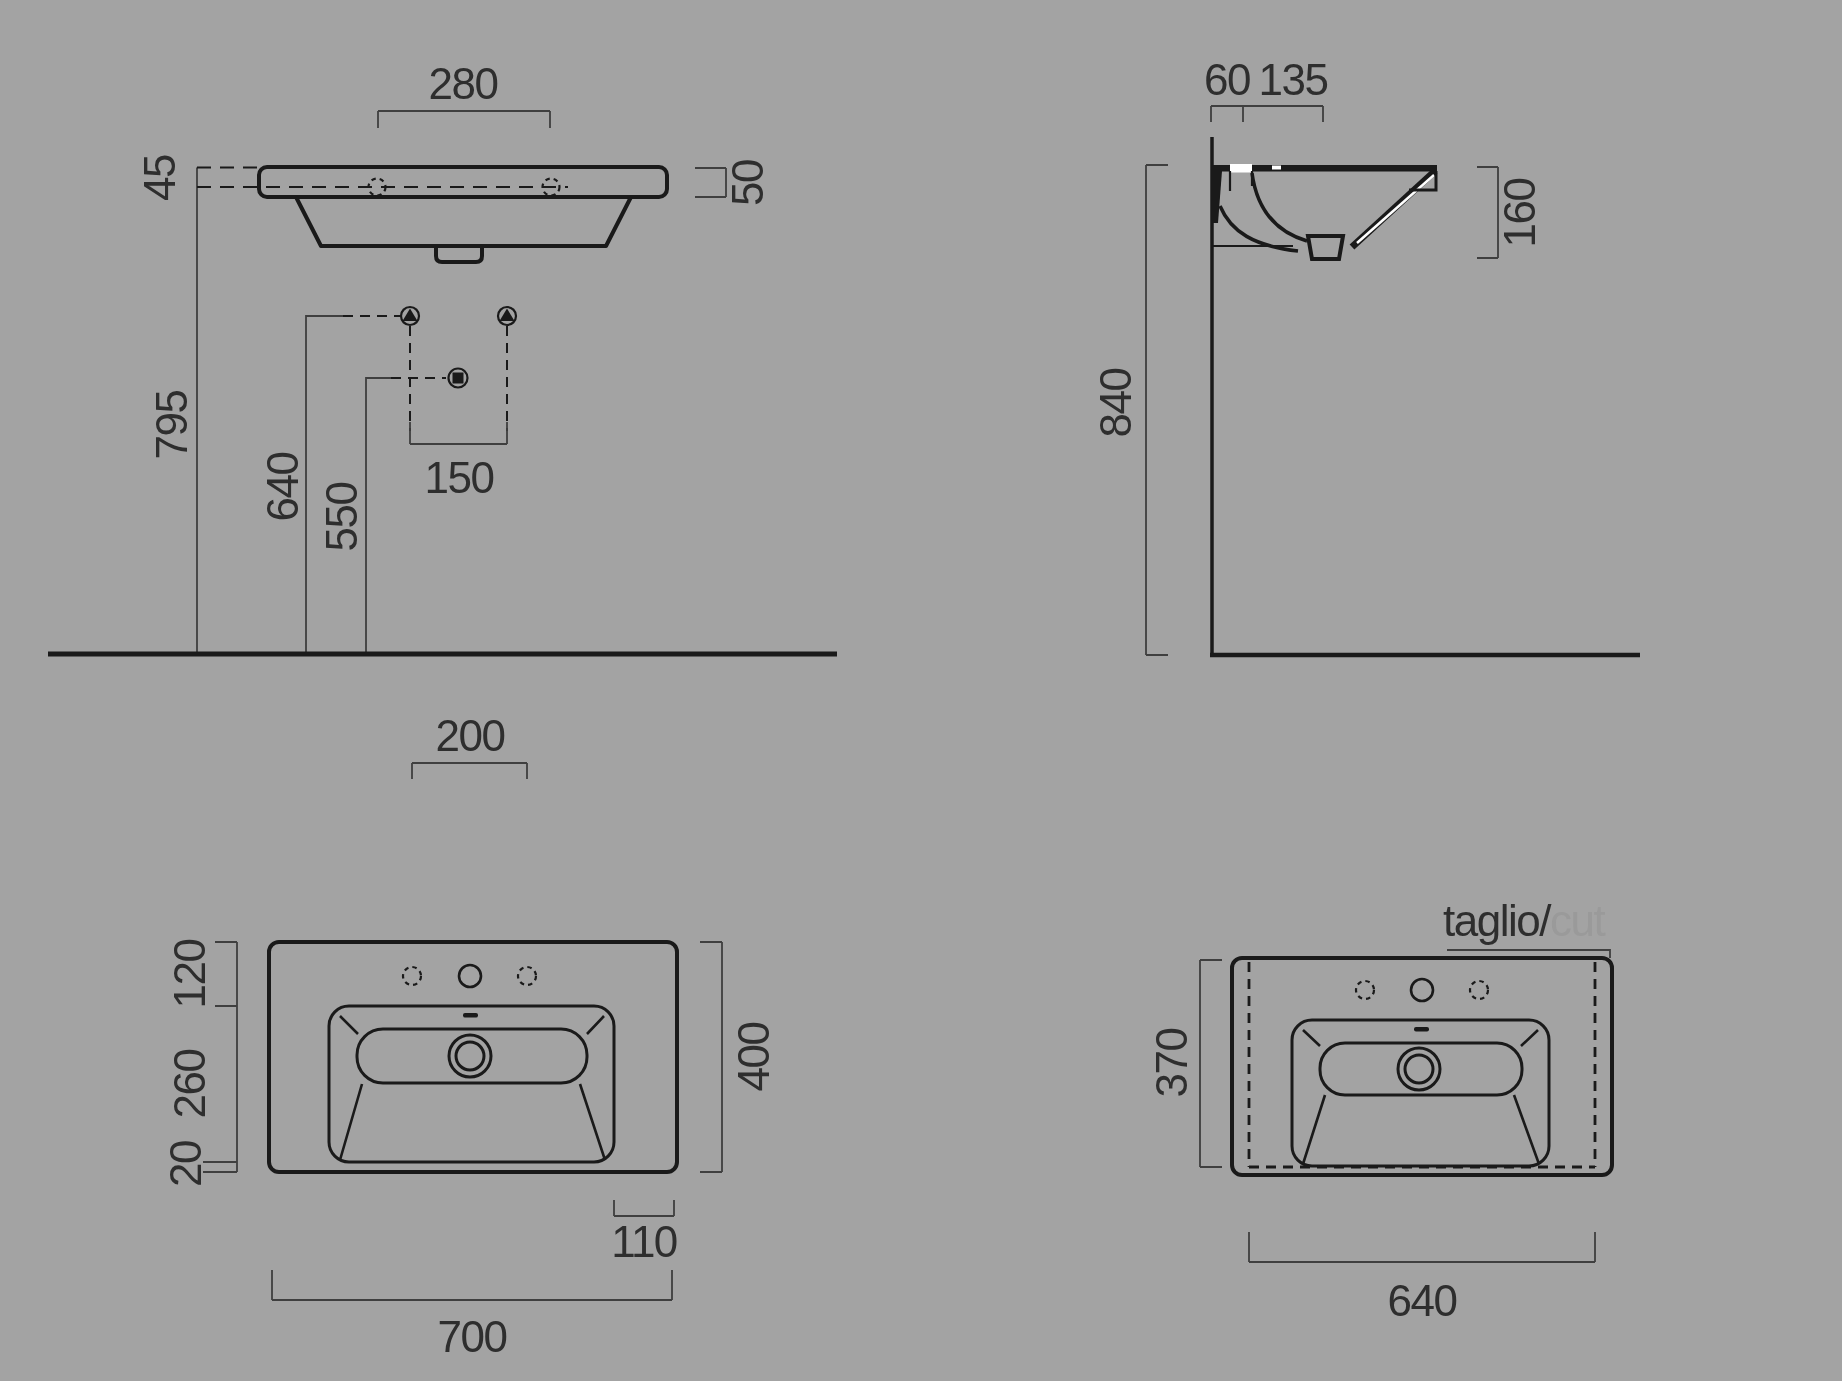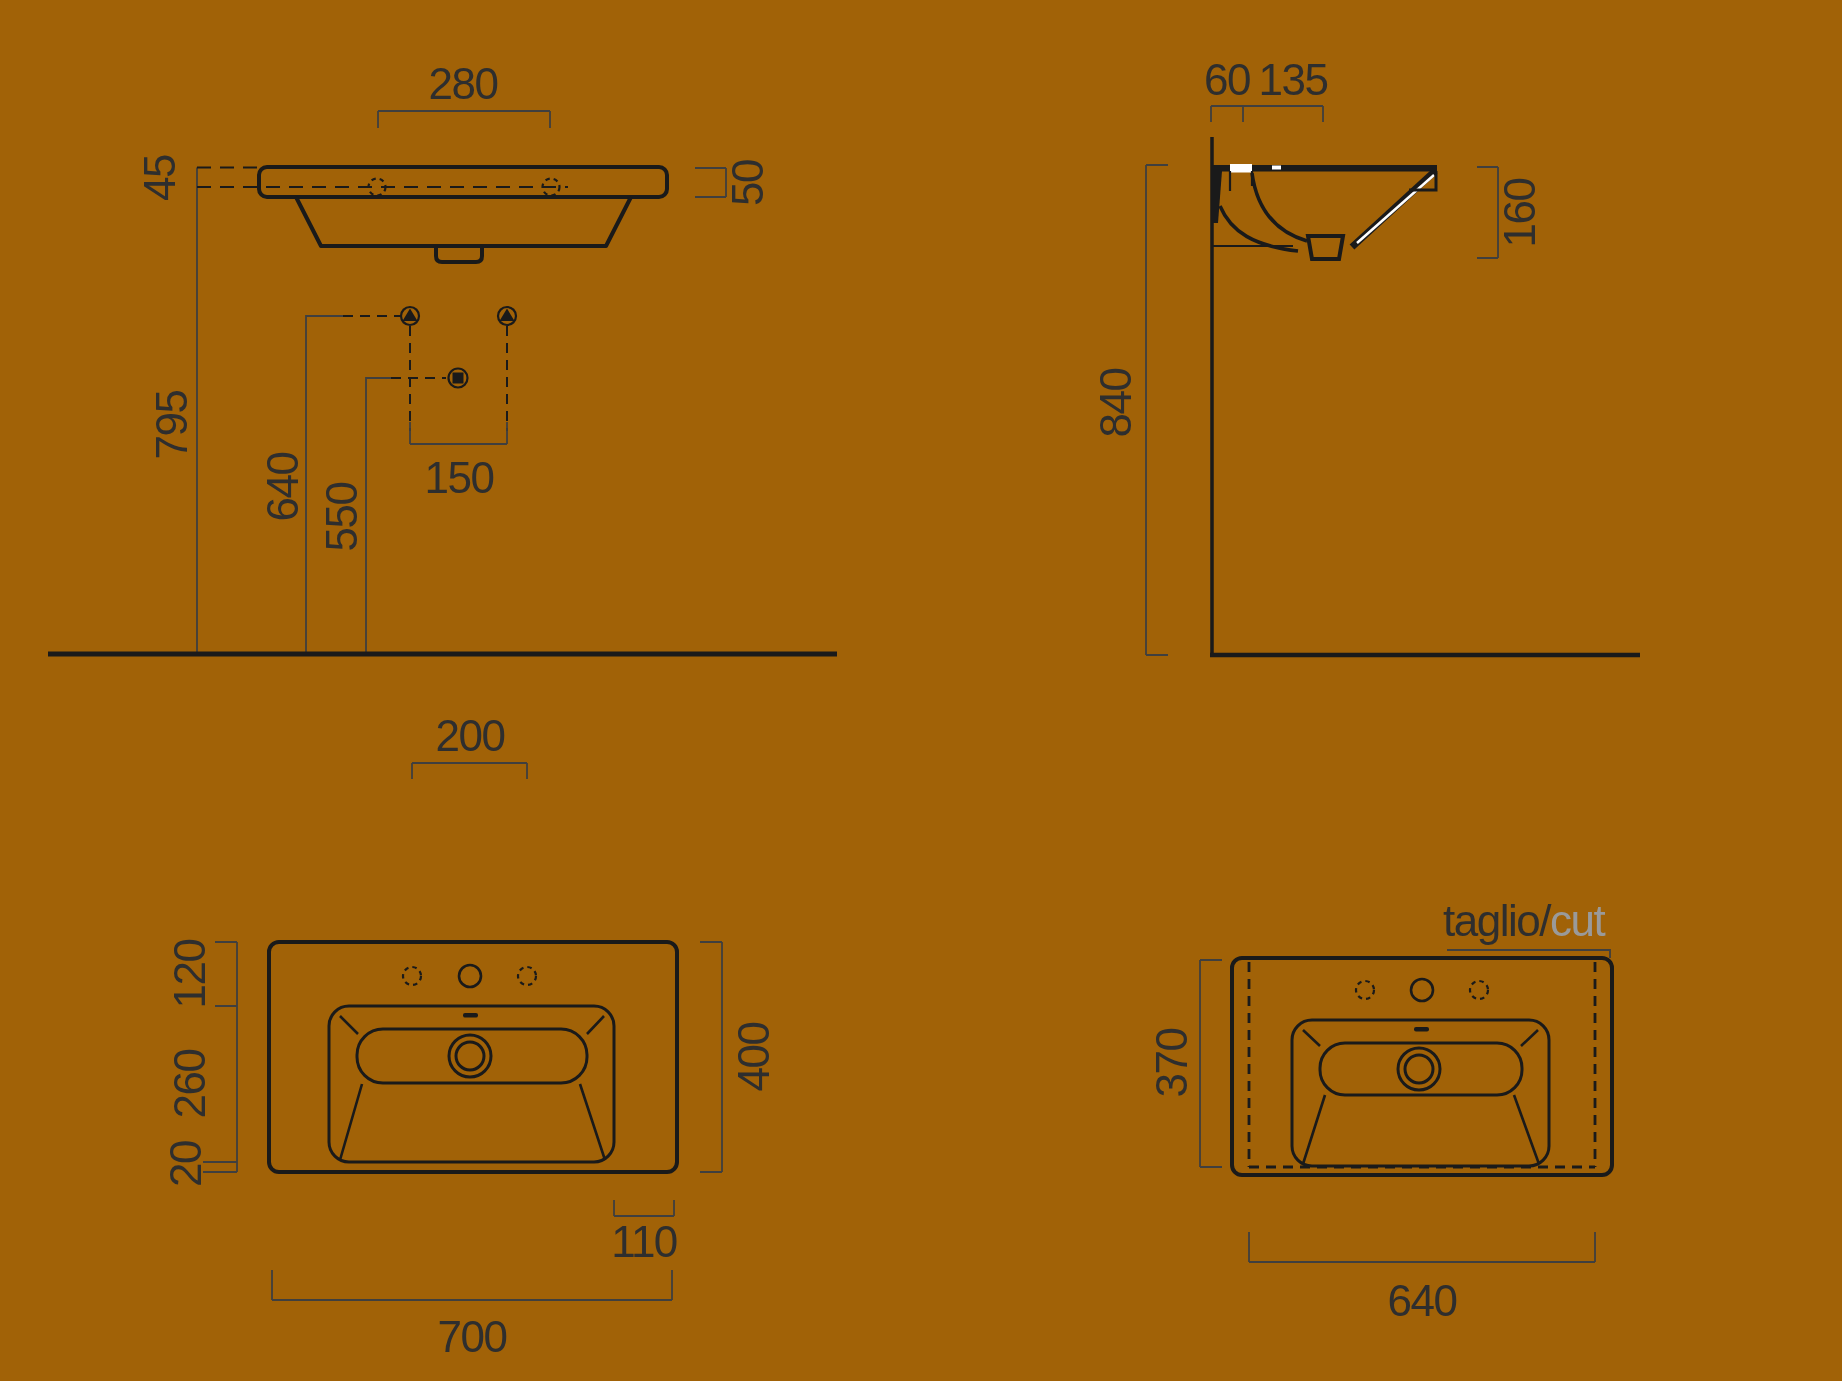--- a/index.html
+++ b/index.html
@@ -1,16 +1,16 @@
 <!DOCTYPE html>
 <html><head>
 <meta charset="utf-8">
 <style>
   html,body{margin:0;padding:0;background:#ffffff;}
-  .stage{width:1842px;height:1381px;position:relative;background:#a16207;}
+  .stage{width:1842px;height:1381px;position:relative;background:#a3a3a3;}
   svg{display:block;}
   text{font-family:"Liberation Sans",sans-serif;font-size:44px;letter-spacing:-1.5px;fill:#2e2e2e;}
   .obj{stroke:#1a1a1a;fill:none;}
   .dim{stroke:#3f3f3f;stroke-width:1.8;fill:none;}
   .fillblk{fill:#1a1a1a;stroke:none;}
   .white{fill:#ffffff;stroke:none;}
 </style>
 </head>
 <body>
 

